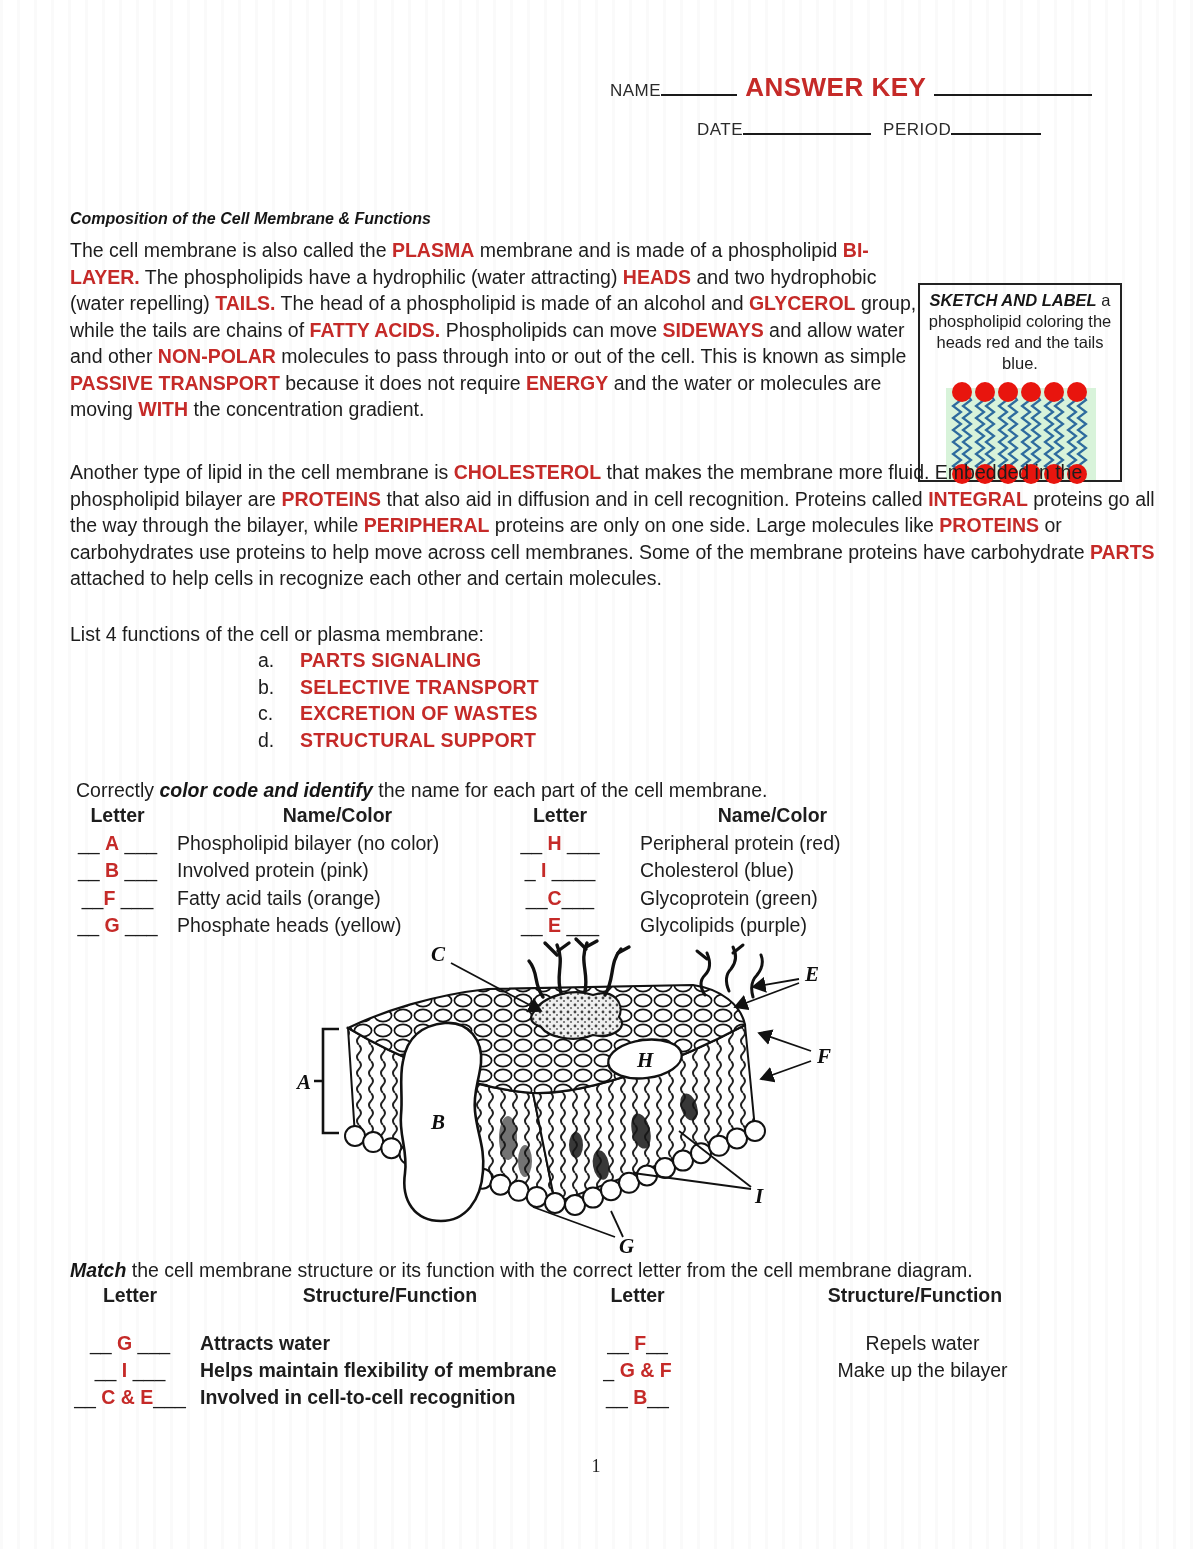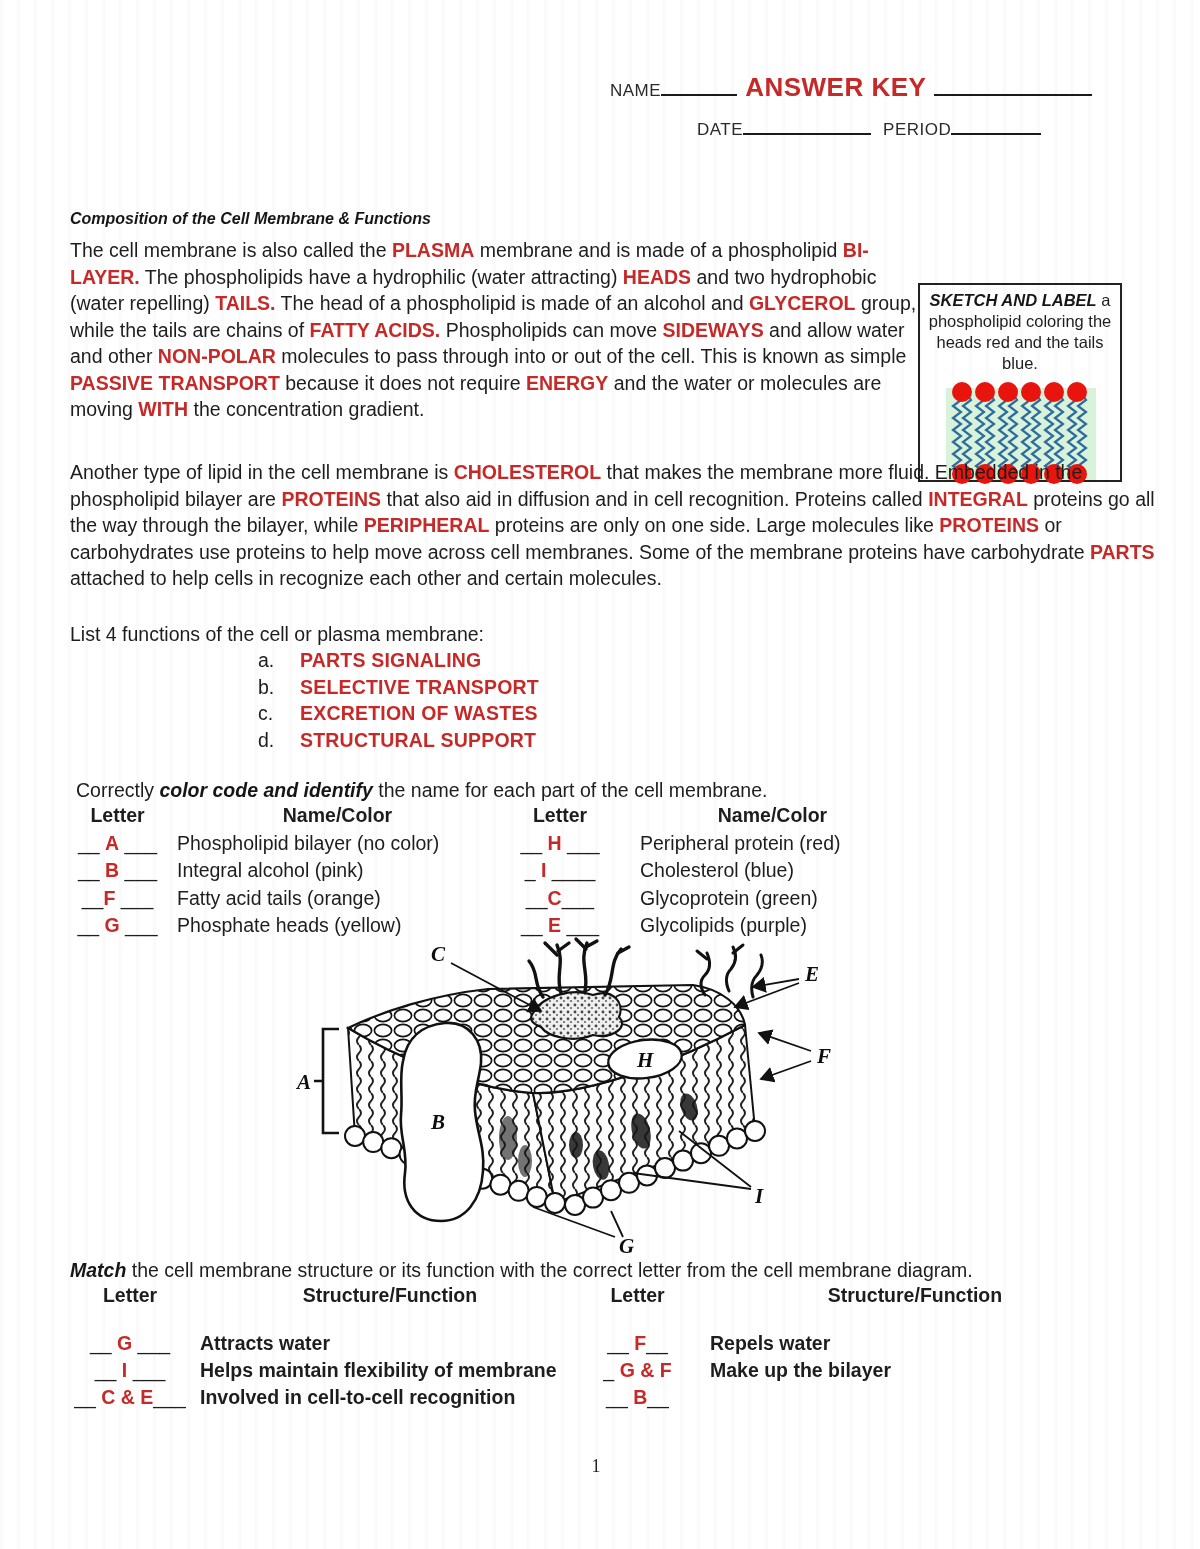--- a/index.html
+++ b/index.html
@@ -25,21 +25,21 @@
   .func-text{font-size:19.5px;font-weight:700;color:#c52a28;padding-left:6px;letter-spacing:.2px;}
   .cc-grid{display:grid;grid-template-columns:115px 325px 120px 305px;font-size:19.5px;line-height:27.5px;}
   .cc-grid .hd{font-weight:700;text-align:center;}
   .cc-letter{text-align:center;white-space:nowrap;}
   .cc-name{padding-left:2px;}
   .cc-name2{padding-left:20px;}
   .match-grid{display:grid;grid-template-columns:140px 380px 115px 440px;font-size:19.5px;line-height:27px;}
   .match-grid .hd{font-weight:700;text-align:center;}
   .m-letter{text-align:center;white-space:nowrap;}
   .m-text{font-weight:700;padding-left:0px;}
-  .m-text2{font-weight:700;padding-left:15px;}
+  .m-text2{font-weight:400;padding-left:15px;text-align:center;}
   .pageno{font-family:"Liberation Serif", serif;font-size:18px;text-align:center;color:#222;}
   .dg-letter{font-family:"Liberation Serif", serif;font-style:italic;font-weight:700;font-size:21px;fill:#0e0e0e;}
   svg text{user-select:none;}
 </style>
 </head>
 <body>
 
 <div class="page">
 
   <div class="abs hdr-line" style="left:610px;top:72px;">
@@ -112,21 +112,21 @@
     <div class="hd">Name/Color</div>
     <div class="hd">Letter</div>
     <div class="hd">Name/Color</div>
 
     <div class="cc-letter"><span>__ </span><span class="rb">A</span><span> ___</span></div>
     <div class="cc-name">Phospholipid bilayer (no color)</div>
     <div class="cc-letter"><span>__ </span><span class="rb">H</span><span> ___</span></div>
     <div class="cc-name cc-name2">Peripheral protein (red)</div>
 
     <div class="cc-letter"><span>__ </span><span class="rb">B</span><span> ___</span></div>
-    <div class="cc-name">Integral alcohol (pink)</div>
+    <div class="cc-name">Involved protein (pink)</div>
     <div class="cc-letter"><span>_ </span><span class="rb">I</span><span> ____</span></div>
     <div class="cc-name cc-name2">Cholesterol (blue)</div>
 
     <div class="cc-letter"><span>__</span><span class="rb">F</span><span> ___</span></div>
     <div class="cc-name">Fatty acid tails (orange)</div>
     <div class="cc-letter"><span>__</span><span class="rb">C</span><span>___</span></div>
     <div class="cc-name cc-name2">Glycoprotein (green)</div>
 
     <div class="cc-letter"><span>__ </span><span class="rb">G</span><span> ___</span></div>
     <div class="cc-name">Phosphate heads (yellow)</div>

